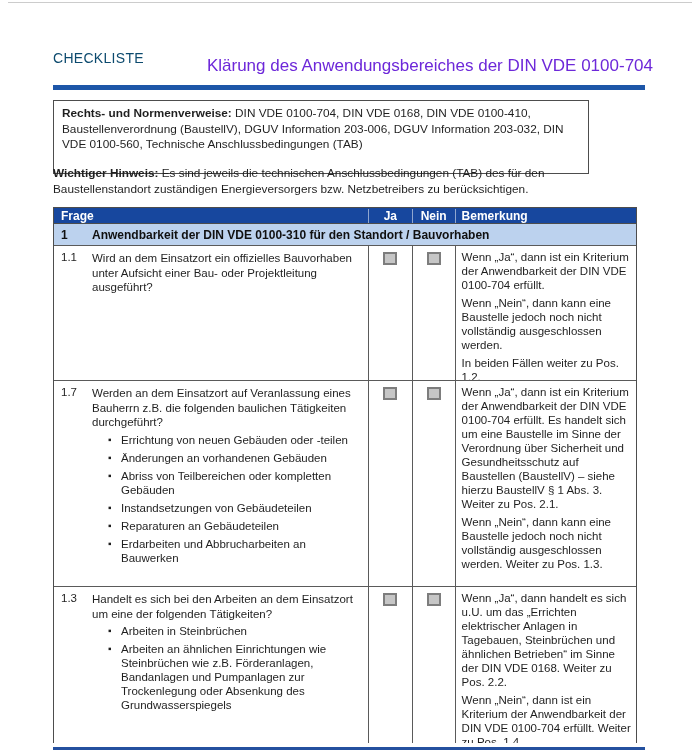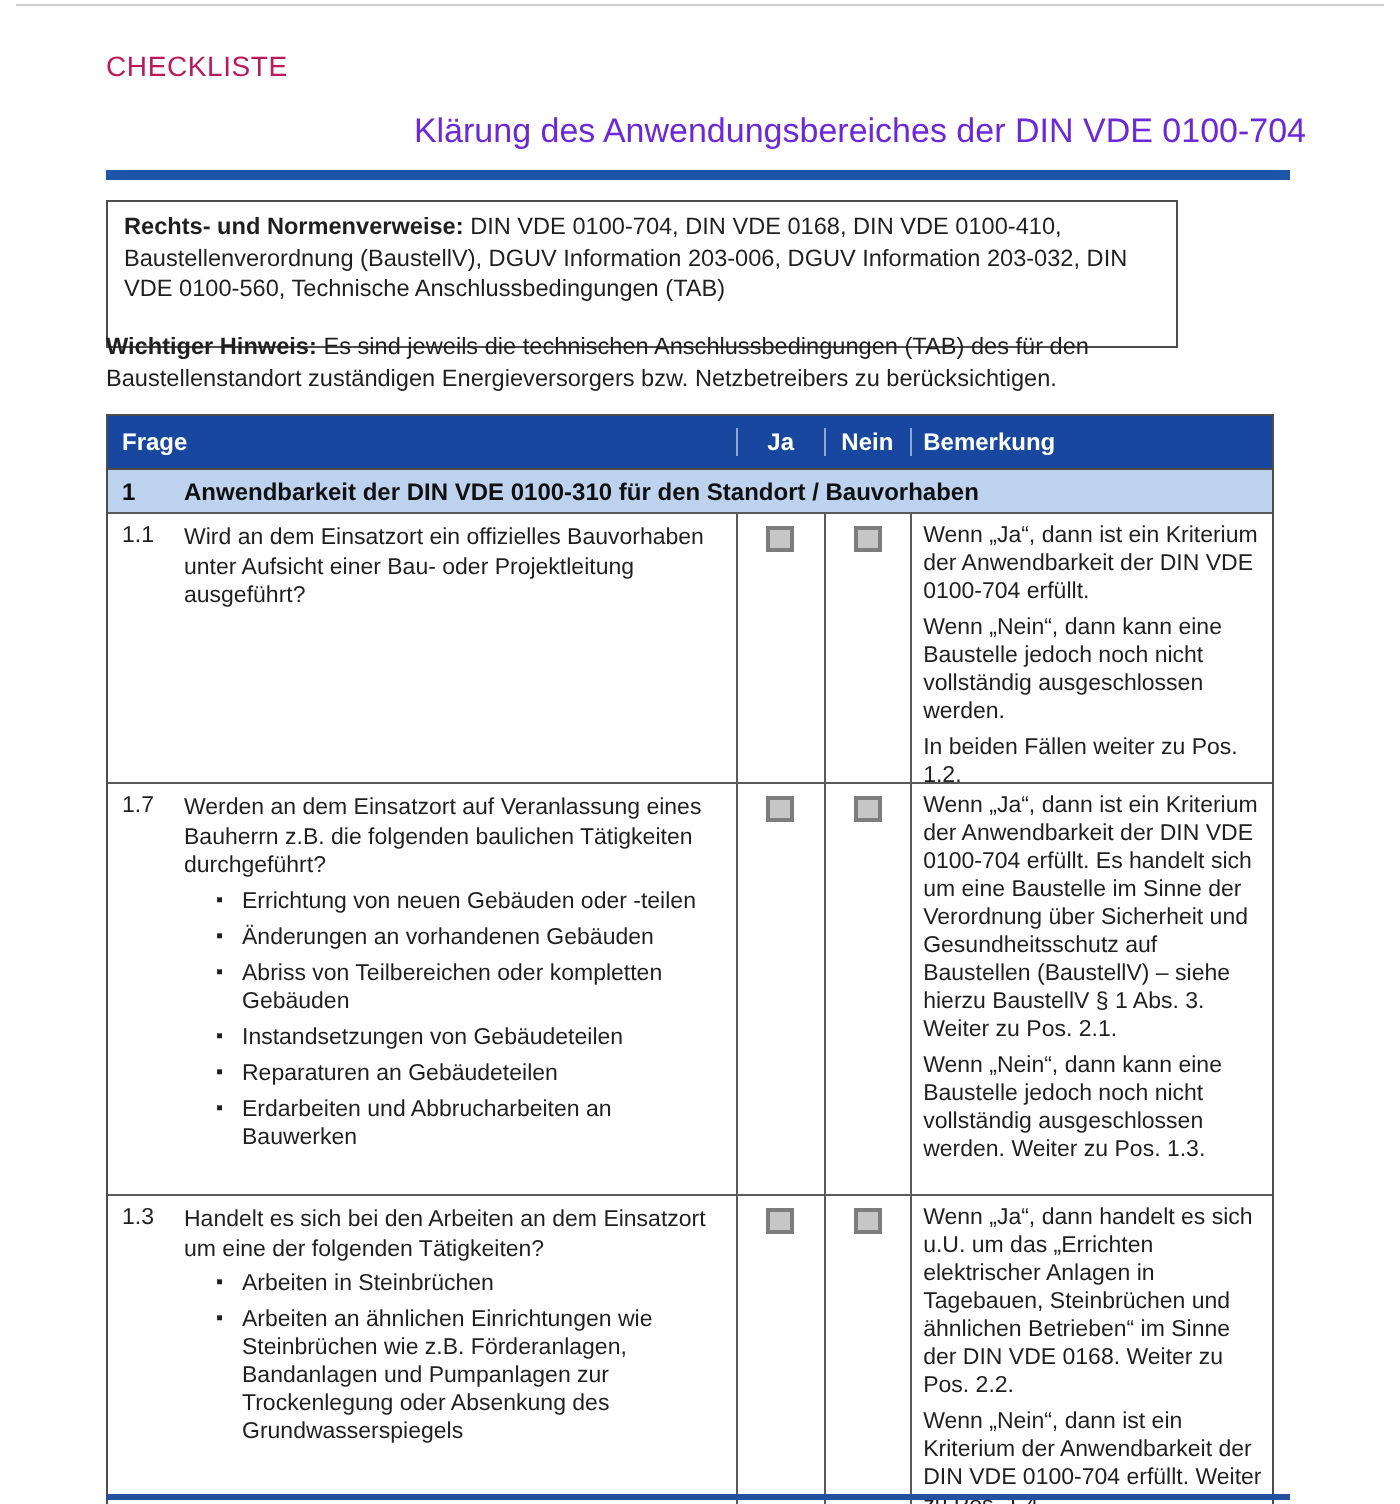--- a/index.html
+++ b/index.html
@@ -10,22 +10,22 @@
     font-family:"Liberation Sans", sans-serif;
     color:#1f1f1f;
     overflow:hidden;
     box-sizing:border-box;
   }
   * { box-sizing:border-box; }
 
   .top-hairline { position:absolute; top:2px; left:8px; width:684px; height:1px; background:#cccccc; }
 
   .kicker {
-    position:absolute; top:25px; left:53px;
-    font-size:14px; letter-spacing:0.3px; color:#be185d;
+    position:absolute; top:50px; left:53px;
+    font-size:14px; letter-spacing:0.3px; color:#0c4a6e;
   }
   .doc-title {
     position:absolute; top:56px; left:53px; width:600px;
     font-size:17px; font-weight:normal; color:#6d28d9; margin:0;text-align:right;
   }
   .title-rule { position:absolute; top:85px; left:53px; width:592px; height:5px; background:#1d56a8; }
 
   .ref-box {
     position:absolute; top:100px; left:53px; width:536px;
     border:1px solid #4d4d4d;
@@ -38,21 +38,21 @@
   }
   .bold { font-weight:bold; }
 
   
   .qtable {
     position:absolute; top:207px; left:53px; width:584px;
     border:1px solid #4d4d4d; border-bottom:none;
     font-size:11.5px;
   }
   .t-header {
-    display:flex; height:26px; align-items:center;
+    display:flex; height:15px; align-items:center;
     background:#17479e; color:#ffffff; font-weight:bold; font-size:12px;justify-content:flex-end;
   }
   .h-frage { width:315px; padding-left:7px; }
   .h-ja    { width:44px;  text-align:center; border-left:1px solid #8fa6cf; }
   .h-nein  { width:43px;  text-align:center; border-left:1px solid #8fa6cf; }
   .h-bem   { width:182px; padding-left:6px;  border-left:1px solid #8fa6cf; }
 
   .t-section {
     display:flex; height:22px; align-items:center;
     background:#bcd2ee; font-weight:bold; font-size:12px; color:#101010;

